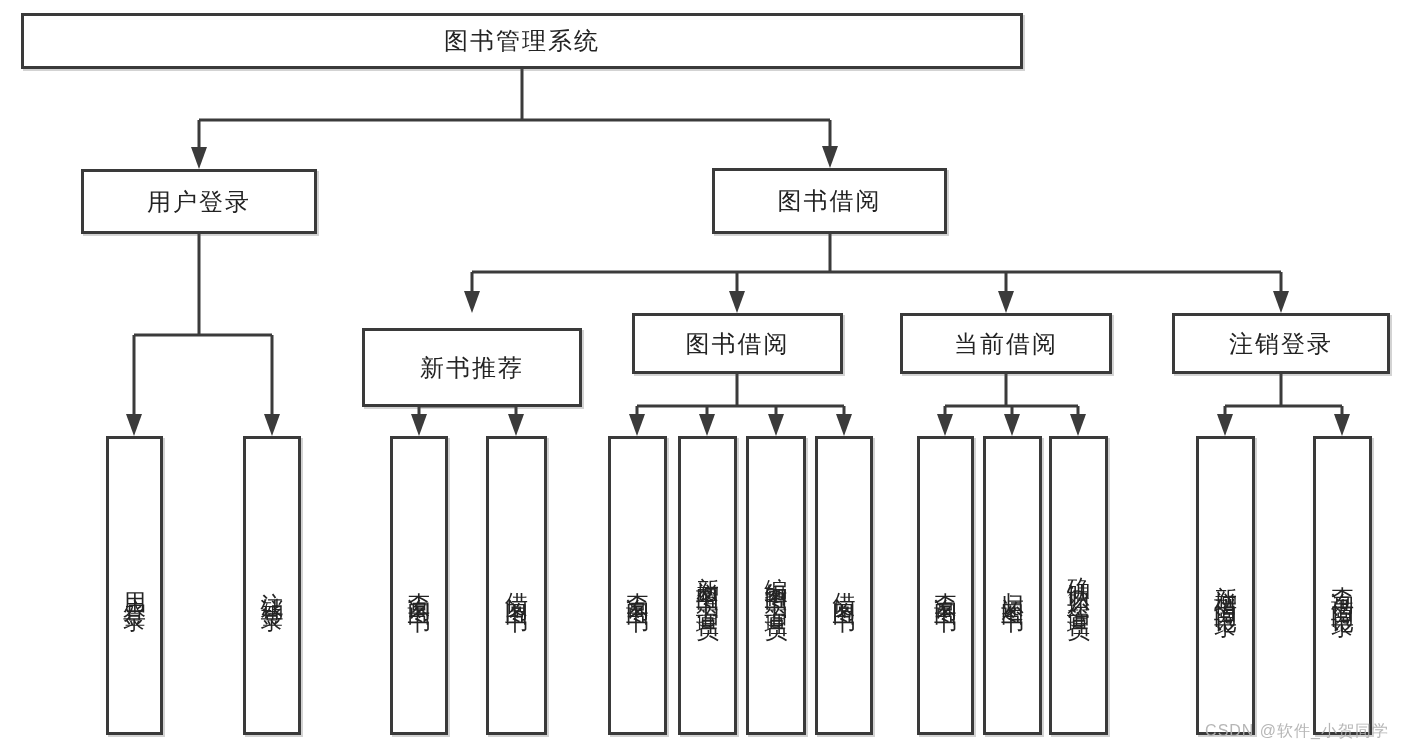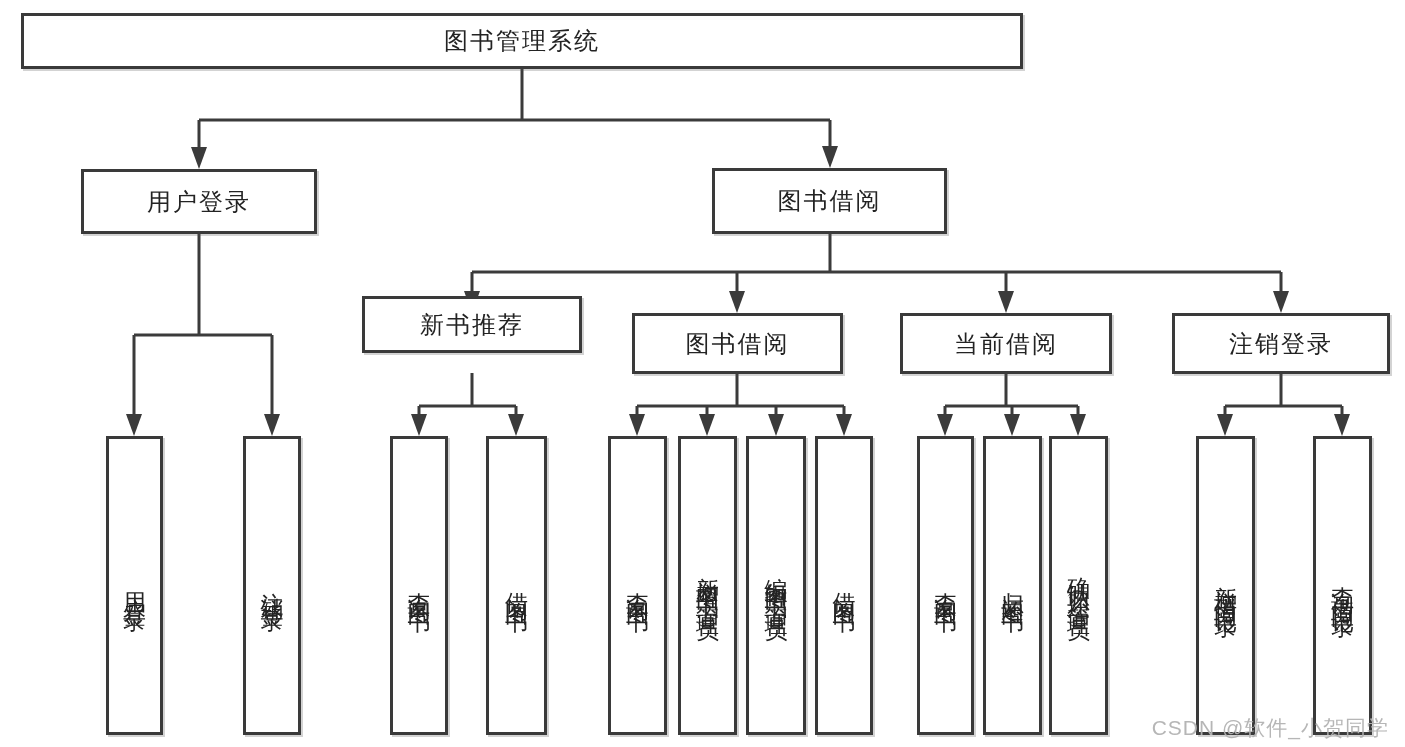--- a/index.html
+++ b/index.html
@@ -28,21 +28,21 @@
   .leaf .vtext{
     writing-mode:vertical-rl;
     text-orientation:mixed;
     font-size:23px;
     letter-spacing:6px;
     line-height:1;
   }
   .watermark{
     position:absolute;
     right:16px;bottom:5px;
-    font-size:21px;
+    font-size:16px;
     letter-spacing:1px;
     color:rgba(178,178,178,0.95);
     z-index:9;
     white-space:nowrap;
   }
 </style>
 </head>
 <body>
 
 <div class="canvas">
@@ -83,21 +83,21 @@
     <span>图书管理系统</span>
   </div>
 
   <div class="node" style="left:81px;top:169px;width:236px;height:65px">
     <span>用户登录</span>
   </div>
   <div class="node" style="left:712px;top:168px;width:235px;height:66px">
     <span>图书借阅</span>
   </div>
 
-  <div class="node" style="left:362px;top:296px;width:220px;height:57px">
+  <div class="node" style="left:362px;top:328px;width:220px;height:79px">
     <span>新书推荐</span>
   </div>
   <div class="node" style="left:900px;top:313px;width:212px;height:61px">
     <span>当前借阅</span>
   </div>
   <div class="node" style="left:632px;top:313px;width:211px;height:61px">
     <span>图书借阅</span>
   </div>
   <div class="node" style="left:1172px;top:313px;width:218px;height:61px">
     <span>注销登录</span>

